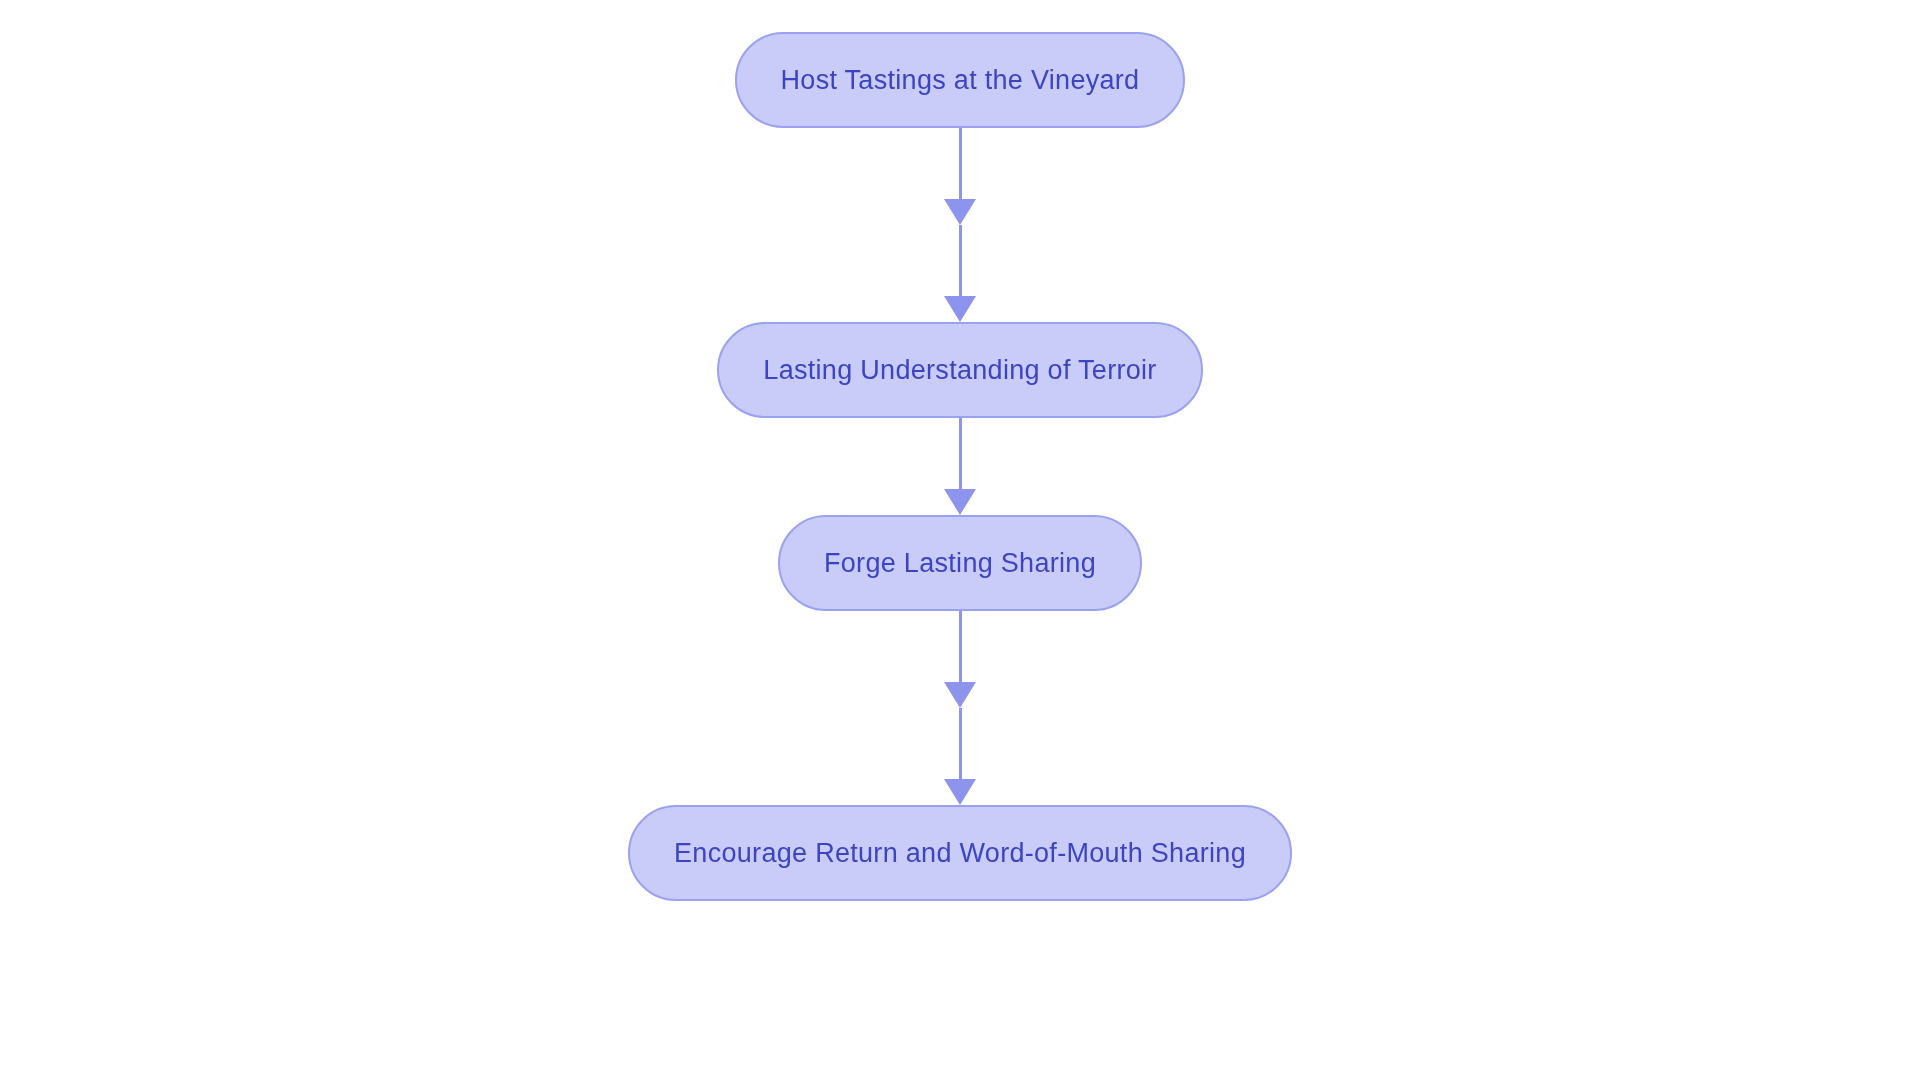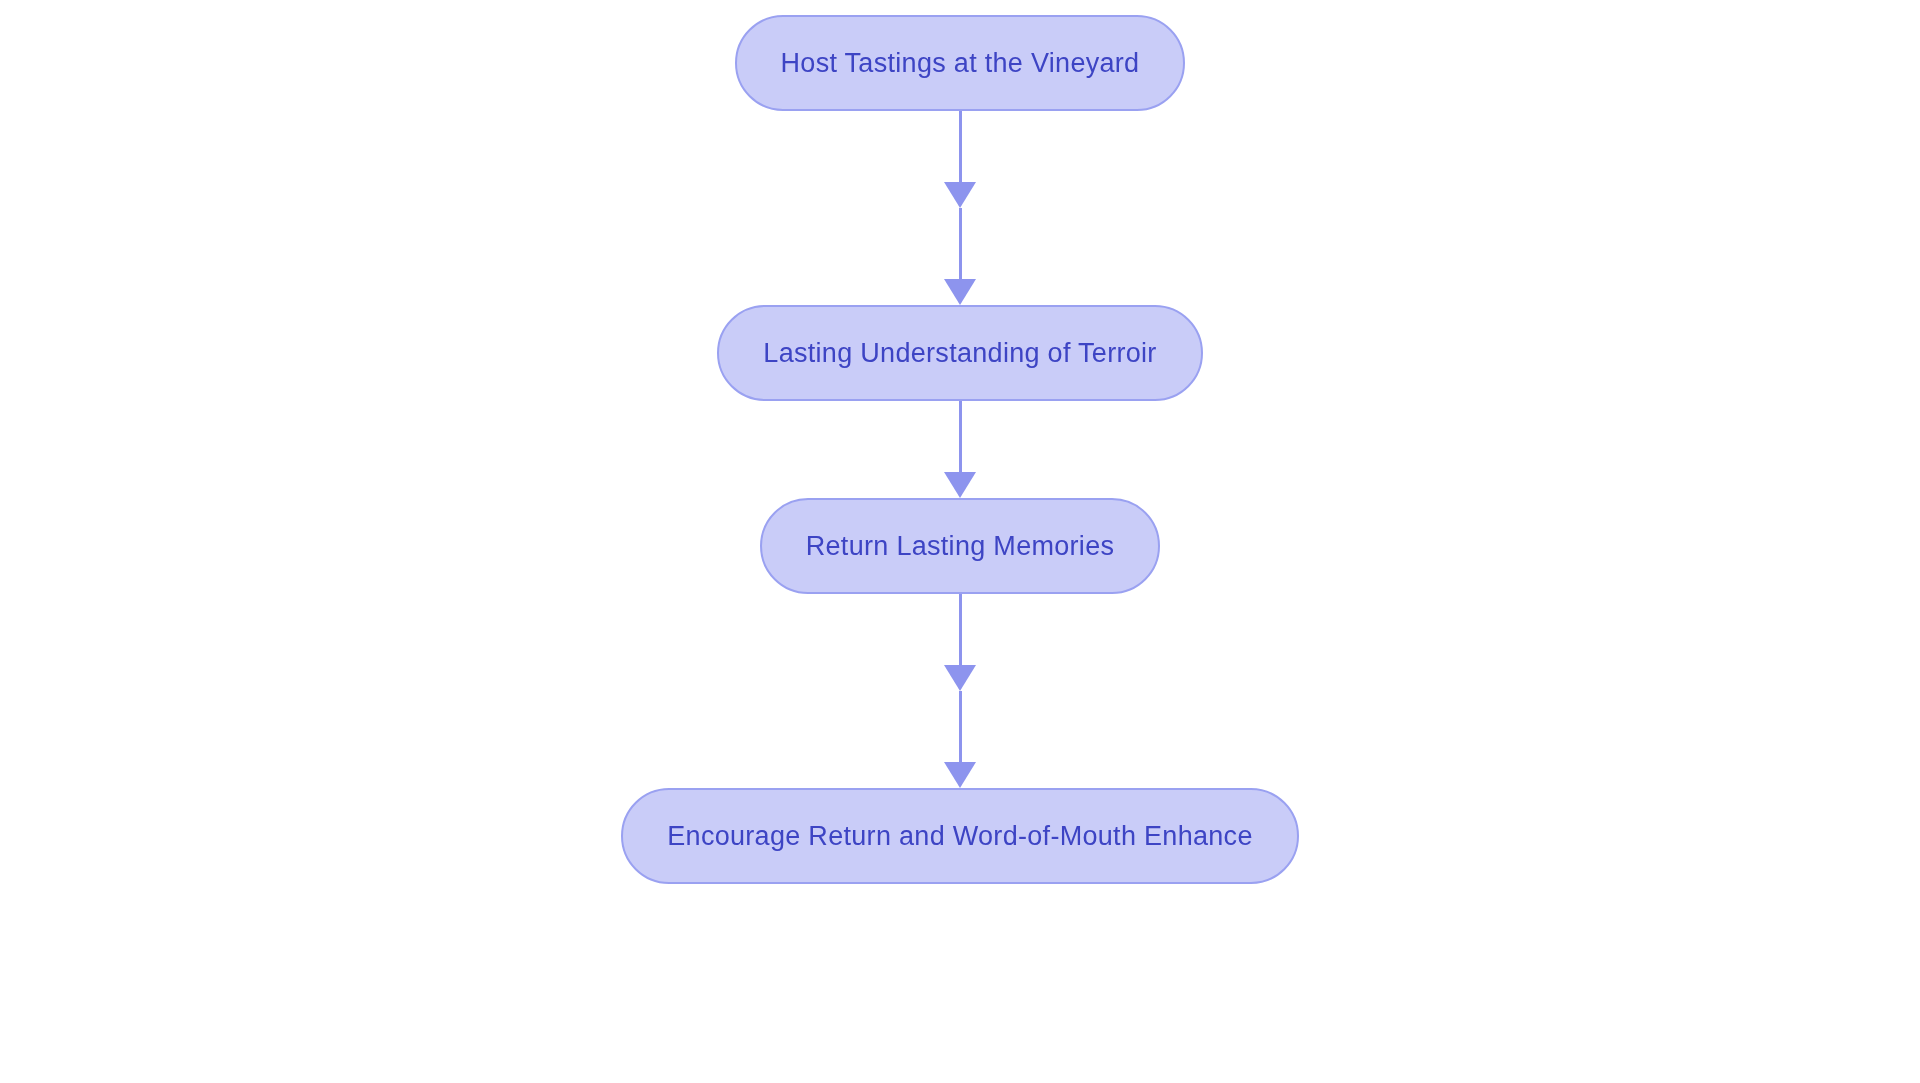--- a/index.html
+++ b/index.html
@@ -18,21 +18,21 @@
     background: var(--bg);
     overflow: hidden;
     font-family: "Liberation Sans", "DejaVu Sans", sans-serif;
   }
   .canvas {
     width: 1920px;
     height: 1083px;
     display: flex;
     flex-direction: column;
     align-items: center;
-    padding-top: 15px;
+    padding-top: 32px;
   }
   .node {
     height: 96px;
     padding: 0 44px;
     border-radius: 48px;
     background: var(--node-fill);
     border: 2px solid var(--node-border);
     display: flex;
     align-items: center;
     justify-content: center;
@@ -90,31 +90,31 @@
   <div class="node">
     <span class="node-label">Lasting Understanding of Terroir</span>
   </div>
 
   <div class="arrow">
     <div class="arrow-stem"></div>
     <div class="arrow-head"></div>
   </div>
 
   <div class="node">
-    <span class="node-label">Return Lasting Memories</span>
+    <span class="node-label">Forge Lasting Sharing</span>
   </div>
 
   <div class="arrow">
     <div class="arrow-stem"></div>
     <div class="arrow-head"></div>
   </div>
 
 
   <div class="arrow">
     <div class="arrow-stem"></div>
     <div class="arrow-head"></div>
   </div>
 
   <div class="node">
-    <span class="node-label">Encourage Return and Word-of-Mouth Enhance</span>
+    <span class="node-label">Encourage Return and Word-of-Mouth Sharing</span>
   </div>
 
 </div>
 
 </body></html>

